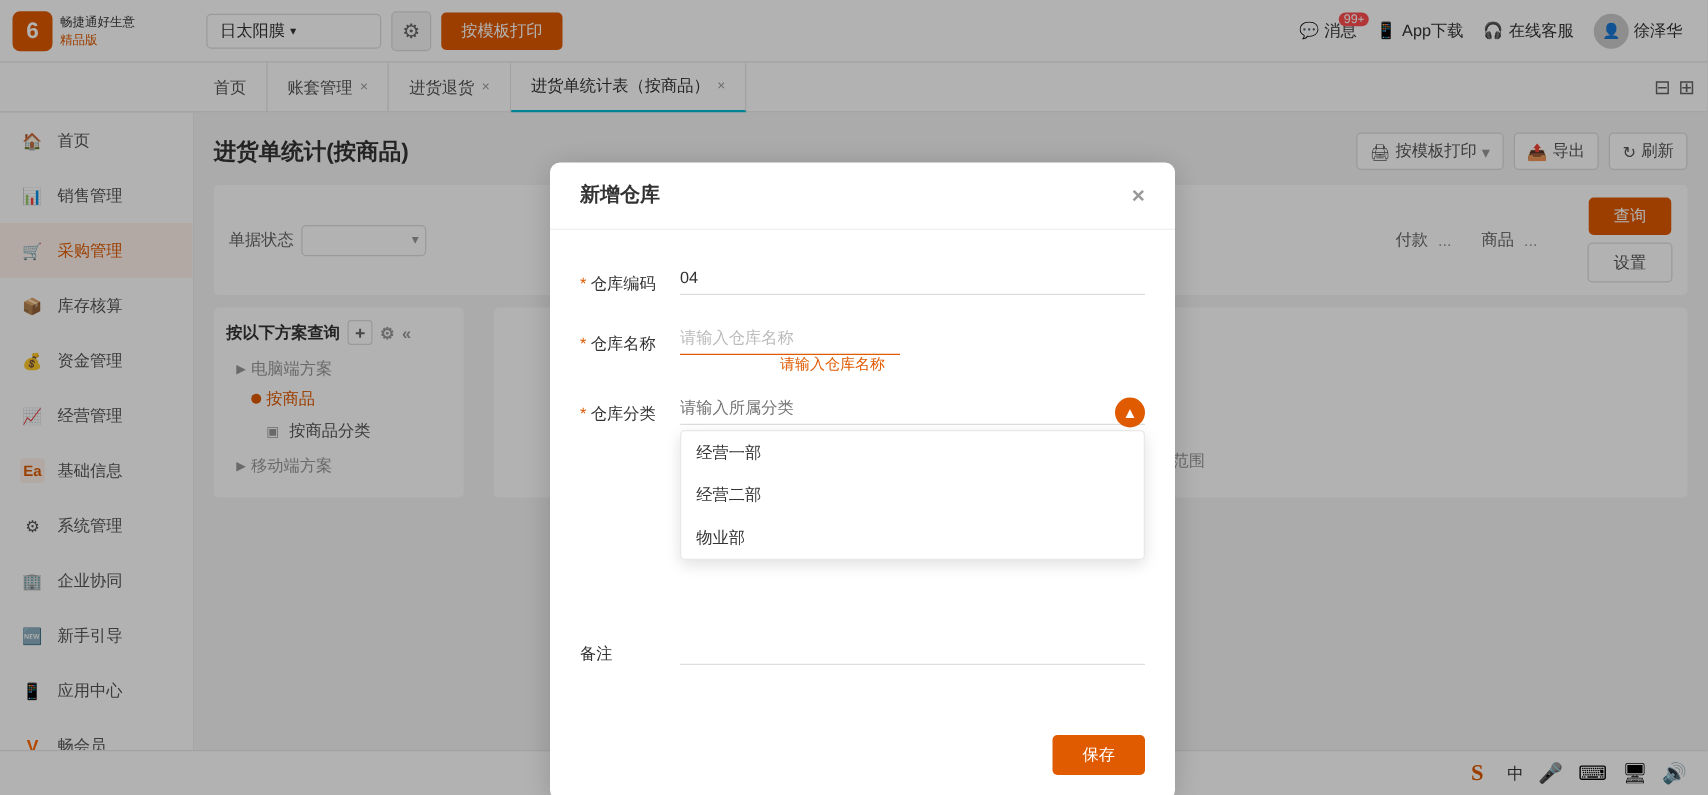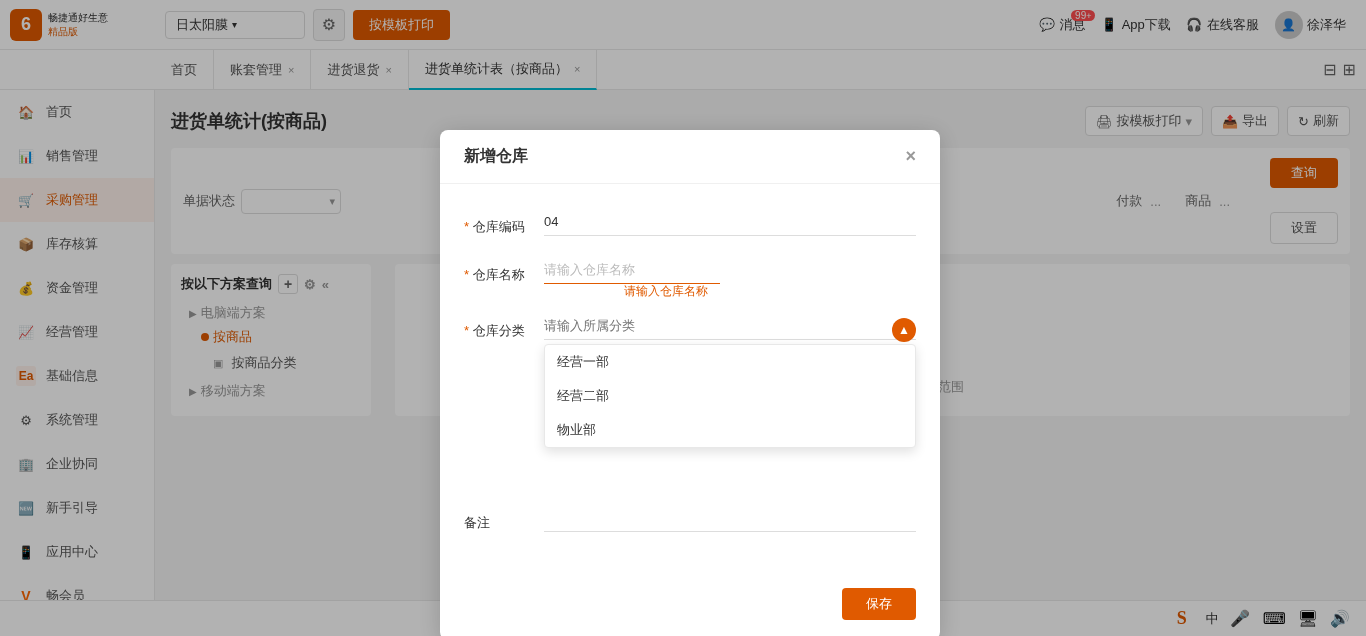--- a/index.html
+++ b/index.html
@@ -413,21 +413,21 @@
       </div>
       <div style="flex:1;"></div>
       <div style="display:flex;align-items:center;gap:8px;">
         <span style="font-size:13px;color:#666;">付款</span>
         <span style="font-size:13px;color:#999;">...</span>
       </div>
       <div style="display:flex;align-items:center;gap:8px;">
         <span style="font-size:13px;color:#666;">商品</span>
         <span style="font-size:13px;color:#999;">...</span>
       </div>
-      <div style="display:flex;flex-direction:column;gap:20px;margin-left:16px;">
+      <div style="display:flex;flex-direction:column;gap:2px;margin-left:16px;align-items:center;">
         <button class="btn-query">查询</button>
         <button class="btn-set">设置</button>
       </div>
     </div>
 
     <div class="main-body">
 
       <div class="left-panel">
         <div class="left-panel-title">
           <span>按以下方案查询</span>

